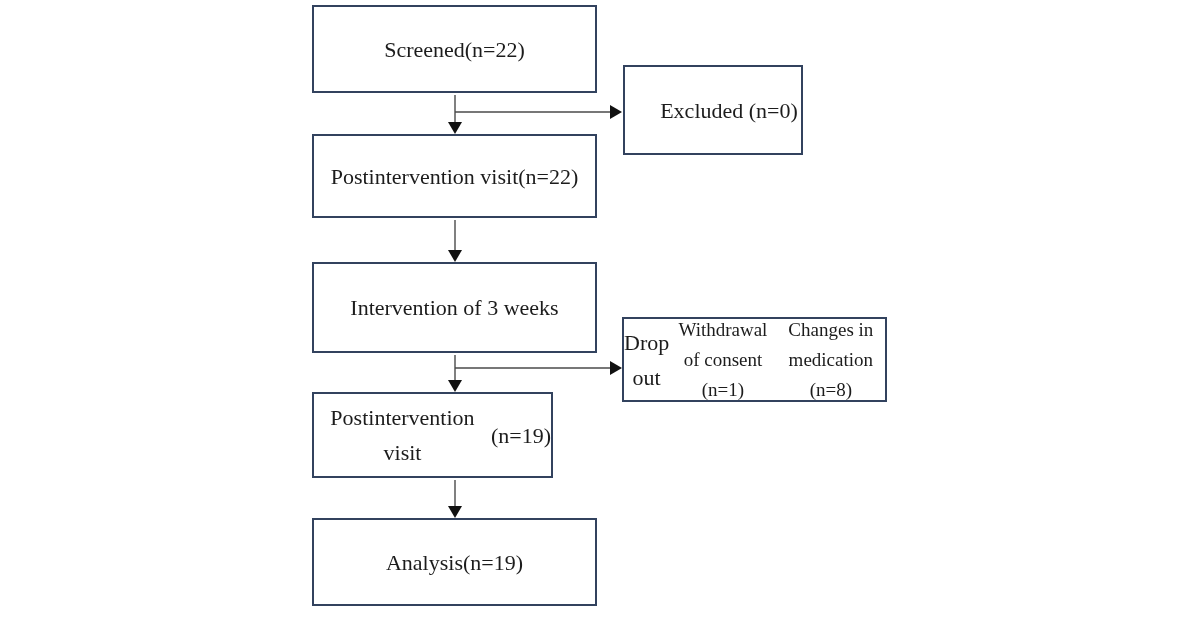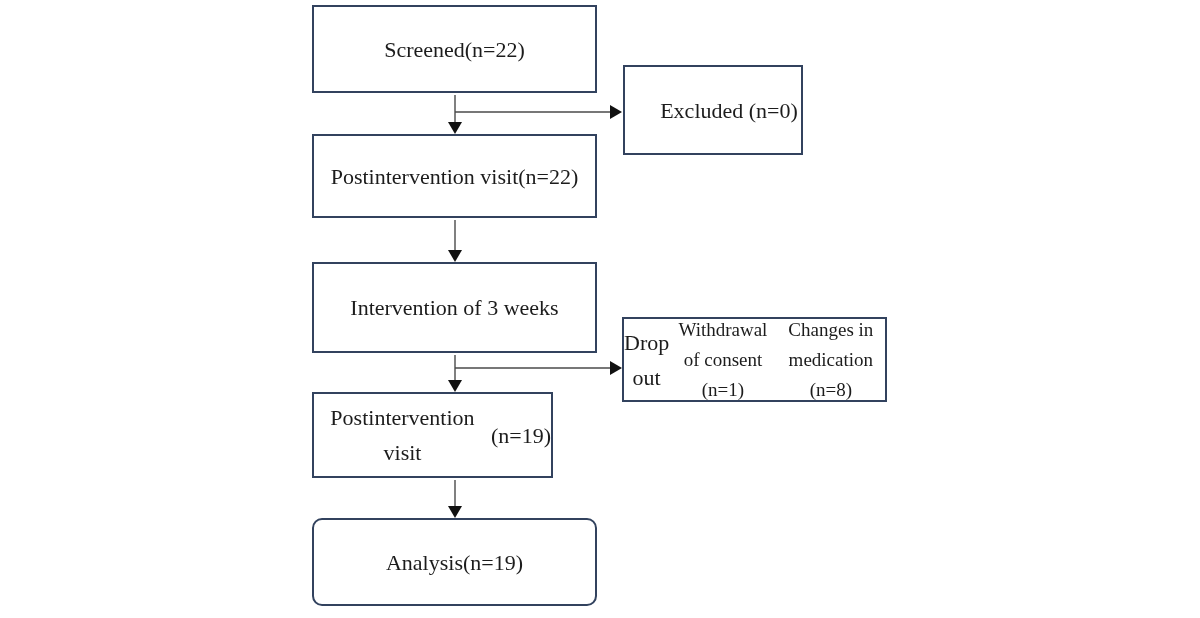--- a/index.html
+++ b/index.html
@@ -34,21 +34,21 @@
   .box .detail {
     font-size: 19px;
     line-height: 30px;
   }
   #box-screened        { left: 312px; top: 5px;   width: 285px; height: 88px; }
   #box-excluded        { left: 623px; top: 65px;  width: 180px; height: 90px; padding-left: 32px; }
   #box-preintervention { left: 312px; top: 134px; width: 285px; height: 84px; }
   #box-intervention    { left: 312px; top: 262px; width: 285px; height: 91px; }
   #box-dropout         { left: 622px; top: 317px; width: 265px; height: 85px; }
   #box-postintervention{ left: 312px; top: 392px; width: 241px; height: 86px; align-items: center; }
-  #box-analysis        { left: 312px; top: 518px; width: 285px; height: 88px; border-radius: 10px; }
+  #box-analysis        { left: 312px; top: 518px; width: 285px; height: 88px; }
   .arrows {
     position: absolute;
     left: 0;
     top: 0;
     width: 1200px;
     height: 618px;
     pointer-events: none;
   }
 </style>
 </head>

